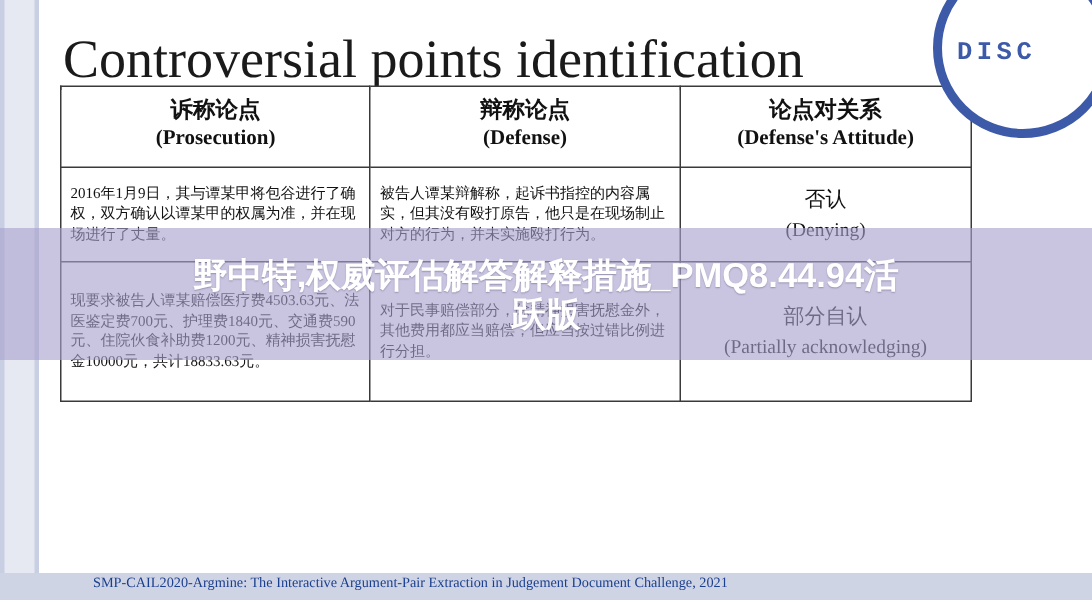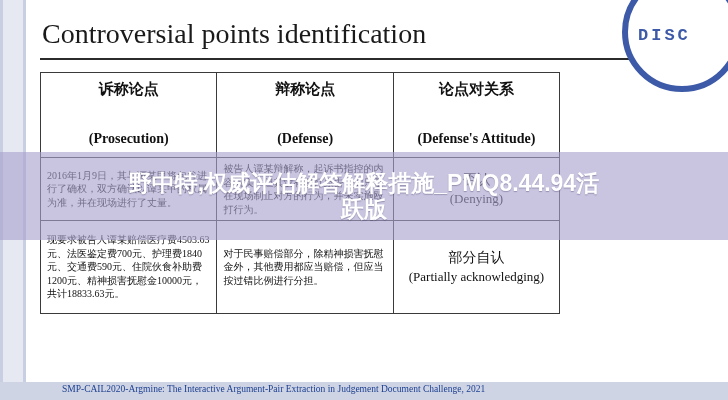--- a/index.html
+++ b/index.html
@@ -40,38 +40,38 @@
     font-size: 17px;
     letter-spacing: 3px;
     font-weight: bold;
     color: #3d5aa8;
     font-family: Liberation Mono, monospace;
   }
   .slide-title {
     position: absolute;
     left: 42px;
     top: 18px;
-    font-size: 28px;
+    font-size: 36px;
     color: #1a1a1a;
     font-family: "Liberation Serif", serif;
     white-space: nowrap;
   }
   .title-underline {
     position: absolute;
     left: 40px;
     top: 58px;
     width: 646px;
     height: 2px;
     background: #2b2b2b;
   }
   table.matrix {
     position: absolute;
     left: 40px;
-    top: 72px;
-    width: 520px;
+    top: 57px;
+    width: 608px;
     border-collapse: collapse;
     table-layout: fixed;
   }
   table.matrix th,
   table.matrix td {
     border: 1px solid #3a3a3a;
     vertical-align: middle;
     padding: 4px 6px;
     font-size: 10px;
     line-height: 1.35;
@@ -85,21 +85,20 @@
     padding: 6px 4px 8px 4px;
     background: #ffffff;
   }
   th .cn {
     display: block;
     font-size: 15px;
   }
   th .en {
     display: block;
     font-size: 14px;
-    margin-top: 31px;
   }
   td.body-cell {
     text-align: left;
   }
   td.attitude {
     text-align: center;
     font-size: 13px;
   }
   td.attitude .cn {
     display: block;

